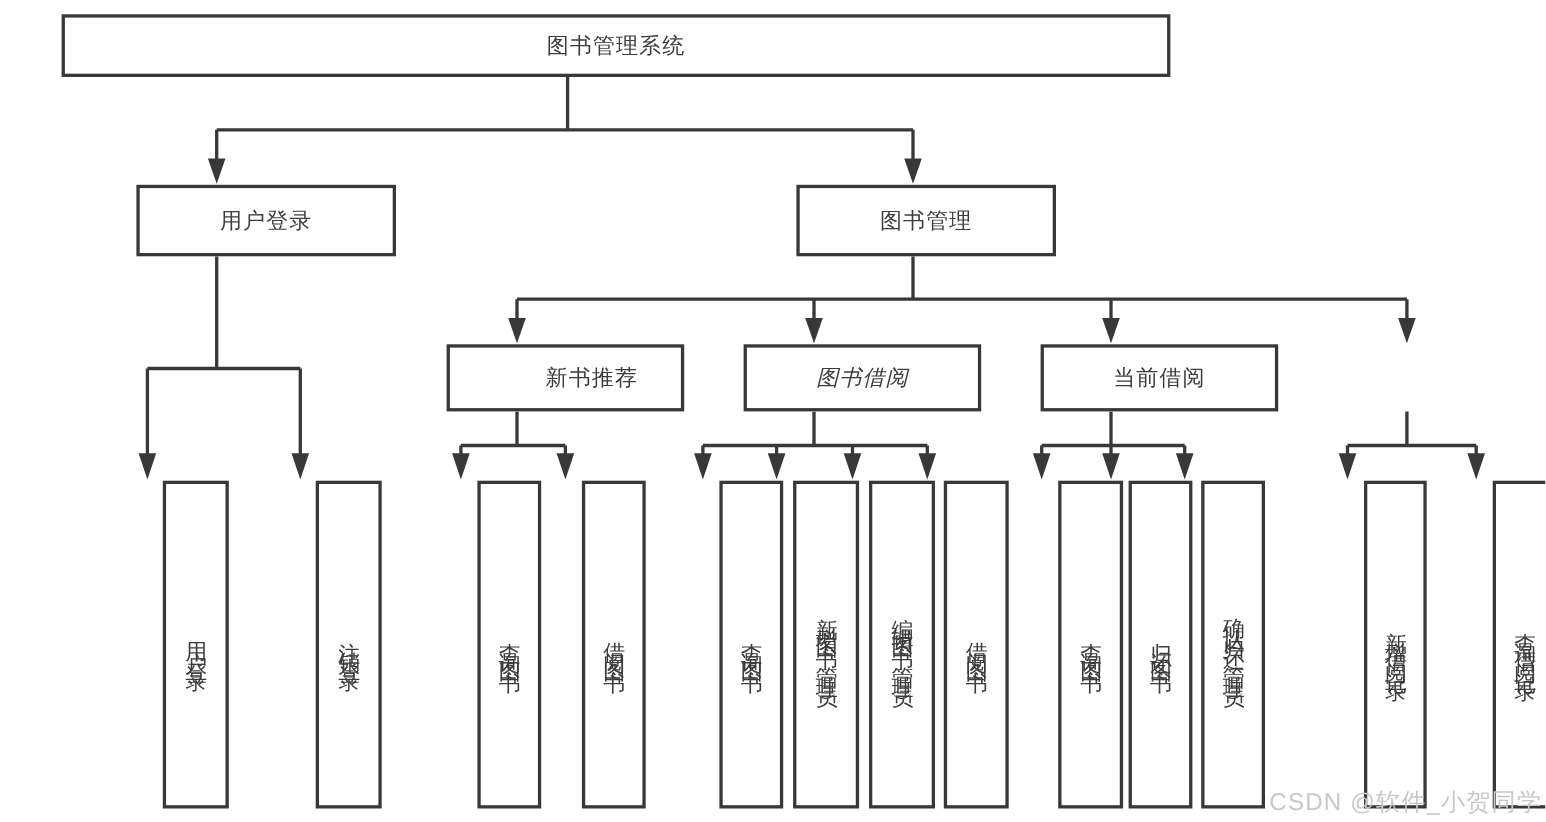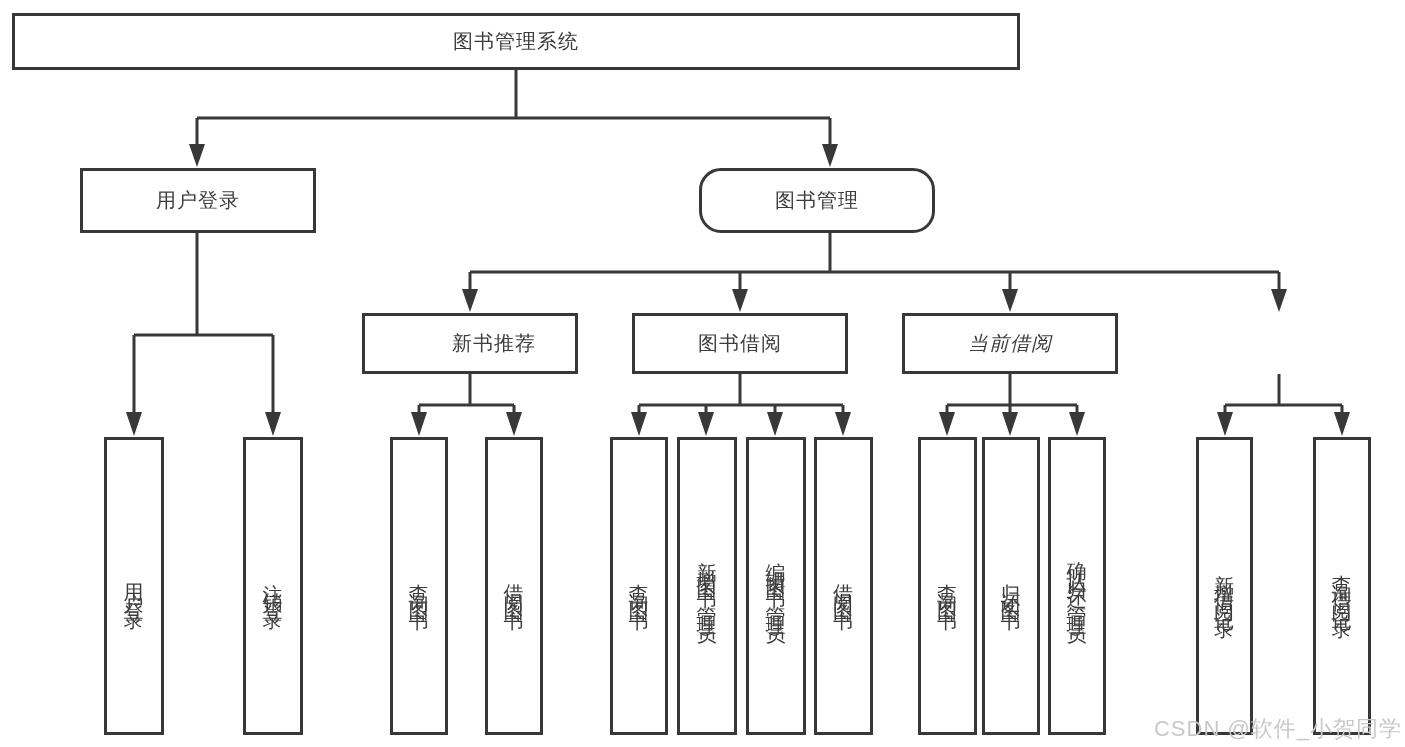--- a/index.html
+++ b/index.html
@@ -24,20 +24,21 @@
   .node {
     position: absolute;
     box-sizing: border-box;
     border: 3px solid #383838;
     background: #ffffff;
     color: #3c3c3c;
     display: flex;
     align-items: center;
     justify-content: center;
     z-index: 1;
+    margin-left: 44px;
   }
   .hnode {
     font-size: 20px;
     letter-spacing: 1px;
   }
   .leaf .vtext {
     writing-mode: vertical-rl;
     text-orientation: mixed;
     font-size: 20px;
     letter-spacing: 9px;
@@ -102,25 +103,25 @@
       <polygon points="1069,412 1085,412 1077,436"></polygon>
 
       <polygon points="1217,412 1233,412 1225,436"></polygon>
       <polygon points="1334,412 1350,412 1342,436"></polygon>
     </g>
   </svg>
 
   <div class="node hnode" style="left:12px; top:13px; width:1008px; height:57px;">图书管理系统</div>
 
   <div class="node hnode" style="left:80px; top:168px; width:236px; height:65px;">用户登录</div>
-  <div class="node hnode" style="left:699px; top:168px; width:236px; height:65px;border-radius:22px;">图书管理</div>
+  <div class="node hnode" style="left:680px; top:168px; width:236px; height:65px;">图书管理</div>
 
   <div class="node hnode" style="left:362px; top:313px; width:216px; height:61px;padding-left:48px;">新书推荐</div>
-  <div class="node hnode" style="left:632px; top:313px; width:216px; height:61px;">图书借阅</div>
-  <div class="node hnode" style="left:902px; top:313px; width:216px; height:61px;font-style:italic;">当前借阅</div>
+  <div class="node hnode" style="left:632px; top:313px; width:216px; height:61px;font-style:italic;">图书借阅</div>
+  <div class="node hnode" style="left:902px; top:313px; width:216px; height:61px;">当前借阅</div>
 
   <div class="node leaf" style="left:104px; top:437px; width:60px; height:298px;">
     <span class="vtext">用户登录</span>
   </div>
   <div class="node leaf" style="left:243px; top:437px; width:60px; height:298px;">
     <span class="vtext">注销登录</span>
   </div>
 
   <div class="node leaf" style="left:390px; top:437px; width:58px; height:298px;">
     <span class="vtext">查询图书</span>

